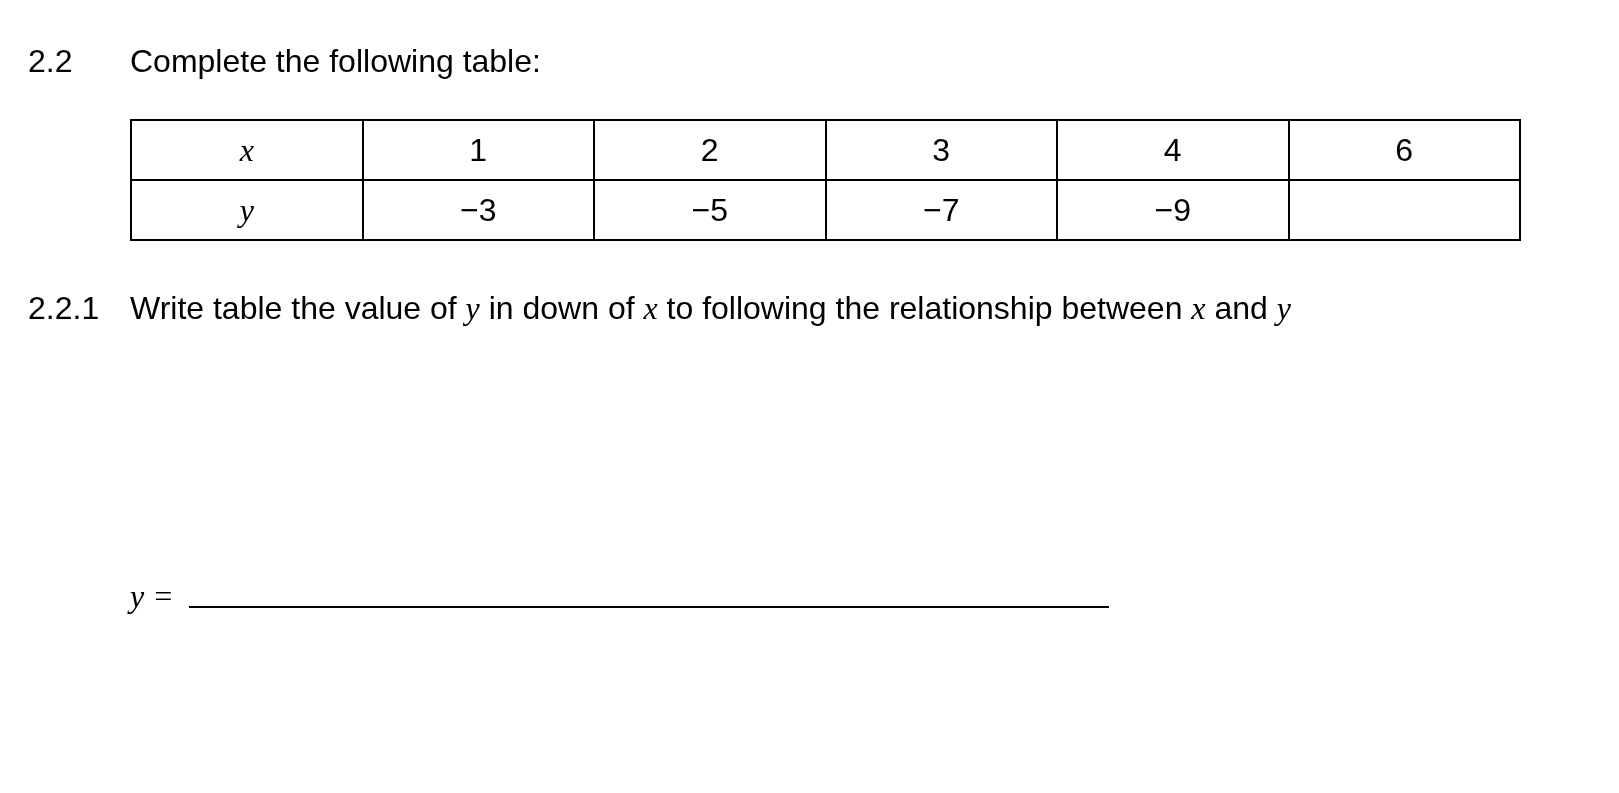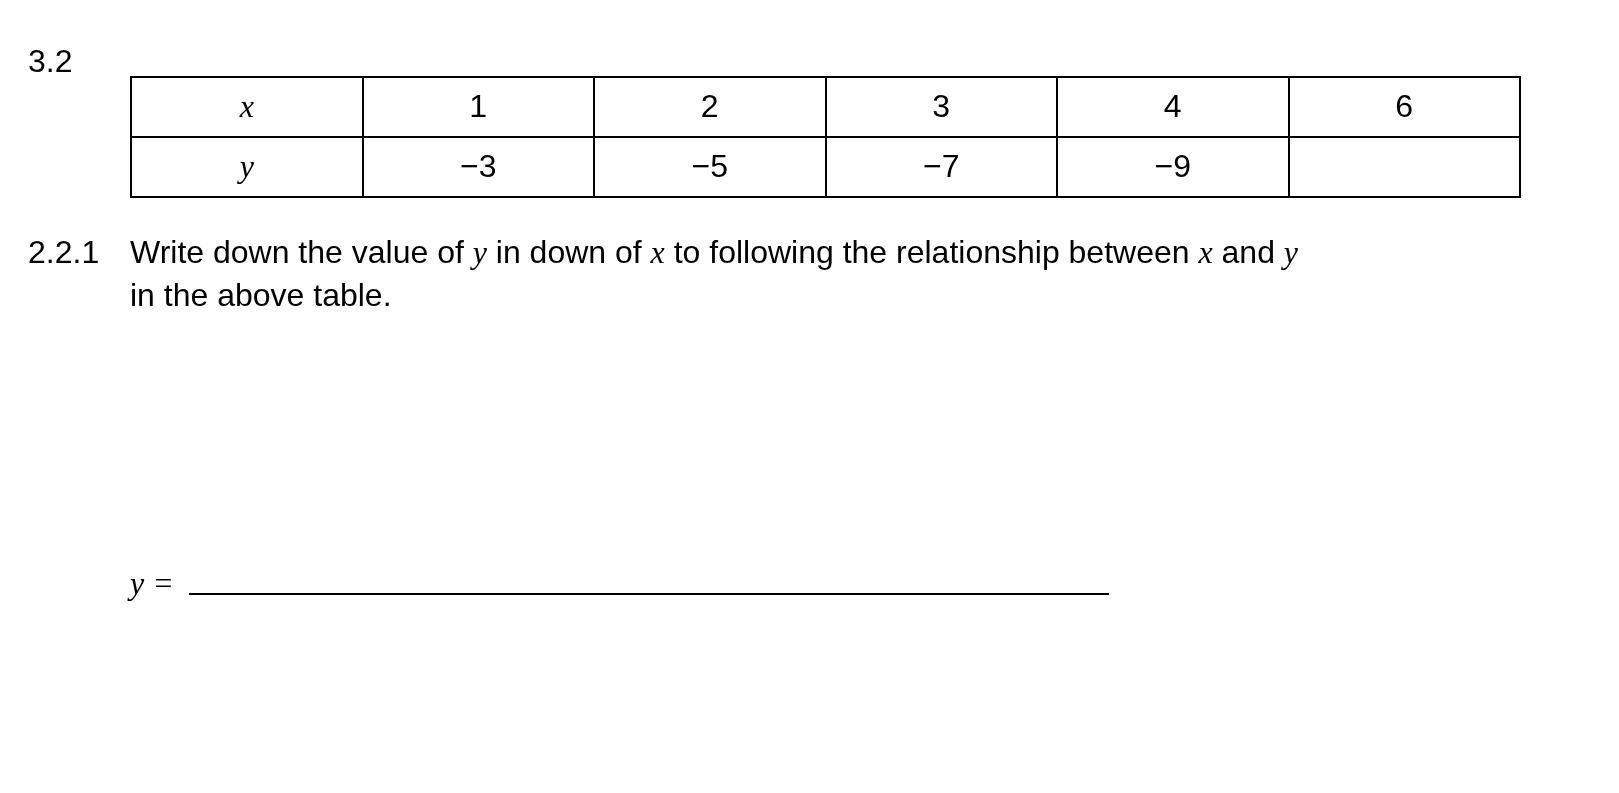--- a/index.html
+++ b/index.html
@@ -71,22 +71,23 @@
   .minus {
     font-family: Arial, Helvetica, sans-serif;
   }
 </style>
 </head>
 <body>
 
 <div class="page">
 
   <div class="row">
-    <div class="qnum-col">3.2</div>
+    <div class="qnum-col">2.2</div>
     <div class="content-col">
+      <span>Complete the following table:</span>
 
       <table class="data">
         <tbody>
             <tr>
           <td class="hdr">x</td>
           <td>1</td>
           <td>2</td>
           <td>3</td>
           <td>4</td>
           <td>6</td>
@@ -97,26 +98,25 @@
           <td class="minus">−5</td>
           <td class="minus">−7</td>
           <td class="minus">−9</td>
           <td></td>
         </tr>
       </tbody>
         </table>
     </div>
   </div>
 
-  <div class="row" style="margin-top:33px;">
+  <div class="row" style="margin-top:46px;">
     <div class="sub-number">2.2.1</div>
     <div class="content-col">
-      <span>Write down the value of </span><span class="math-italic">y</span><span> in down of </span><span class="math-italic">x</span><span> to following the relationship between </span><span class="math-italic">x</span><span> and </span><span class="math-italic">y</span>
+      <span>Write table the value of </span><span class="math-italic">y</span><span> in down of </span><span class="math-italic">x</span><span> to following the relationship between </span><span class="math-italic">x</span><span> and </span><span class="math-italic">y</span>
       <br>
-      <span>in the above table.</span>
 
       <div style="margin-top:240px;">
         <span class="math-italic">y =</span>
         <span class="answer-line"></span>
       </div>
     </div>
   </div>
 
 </div>
 

